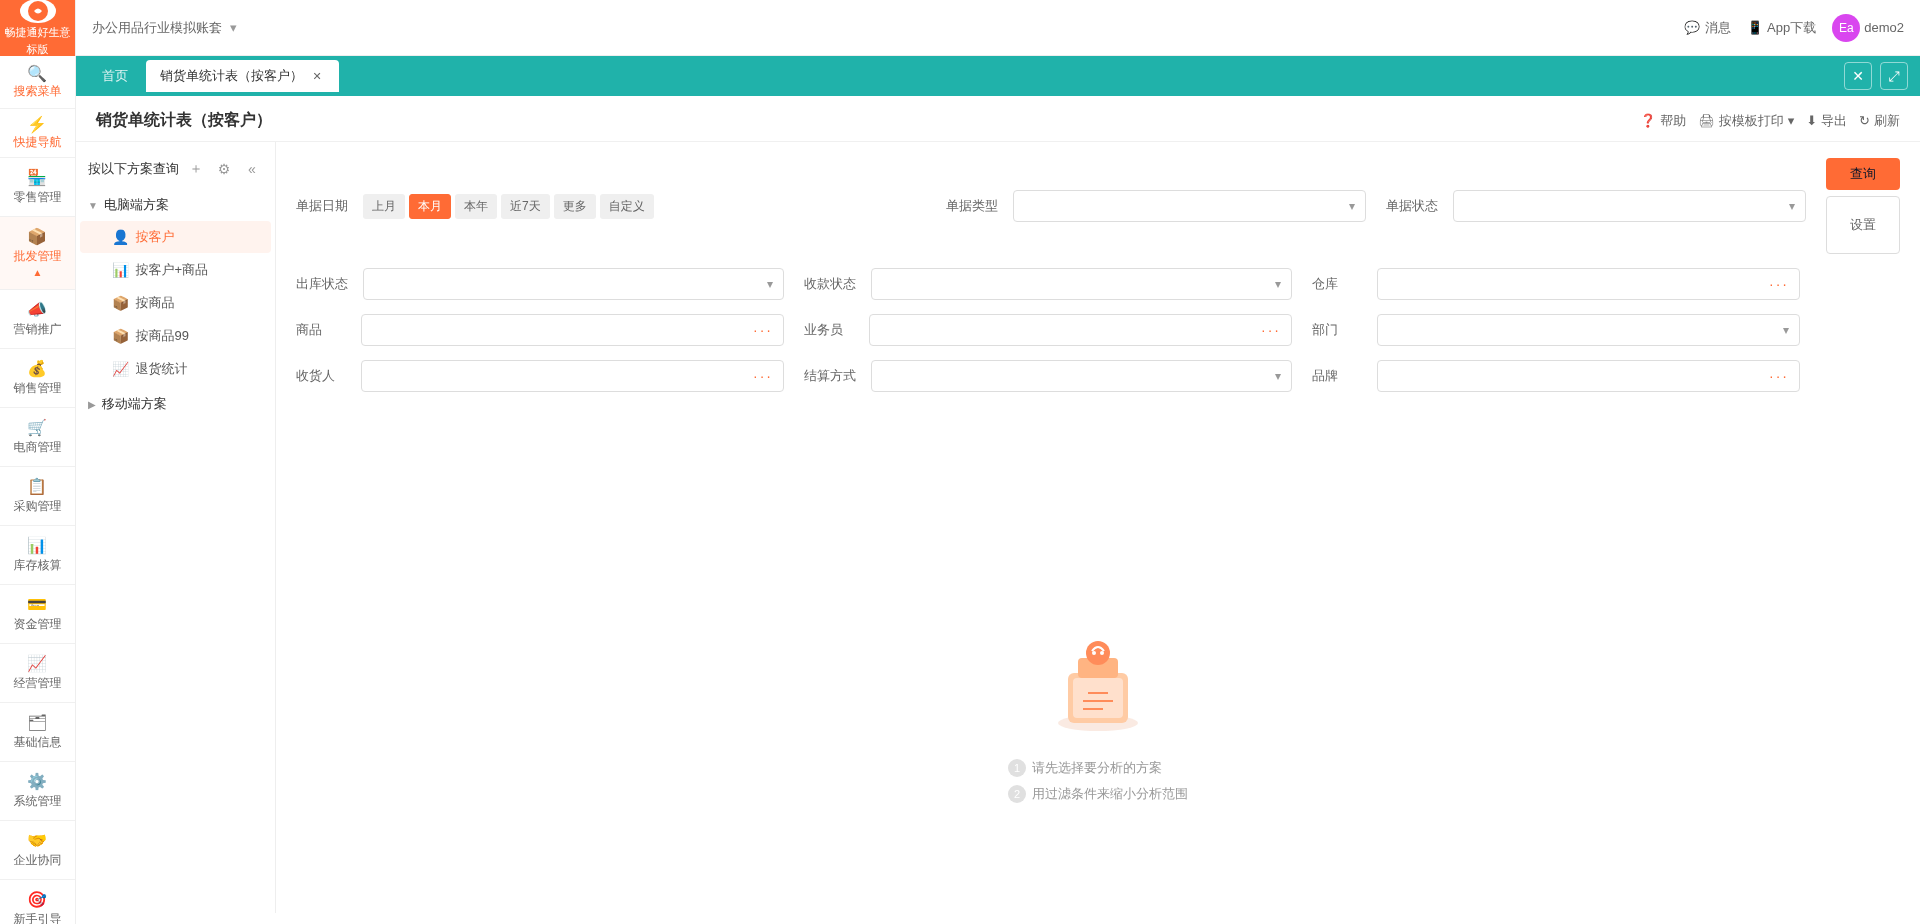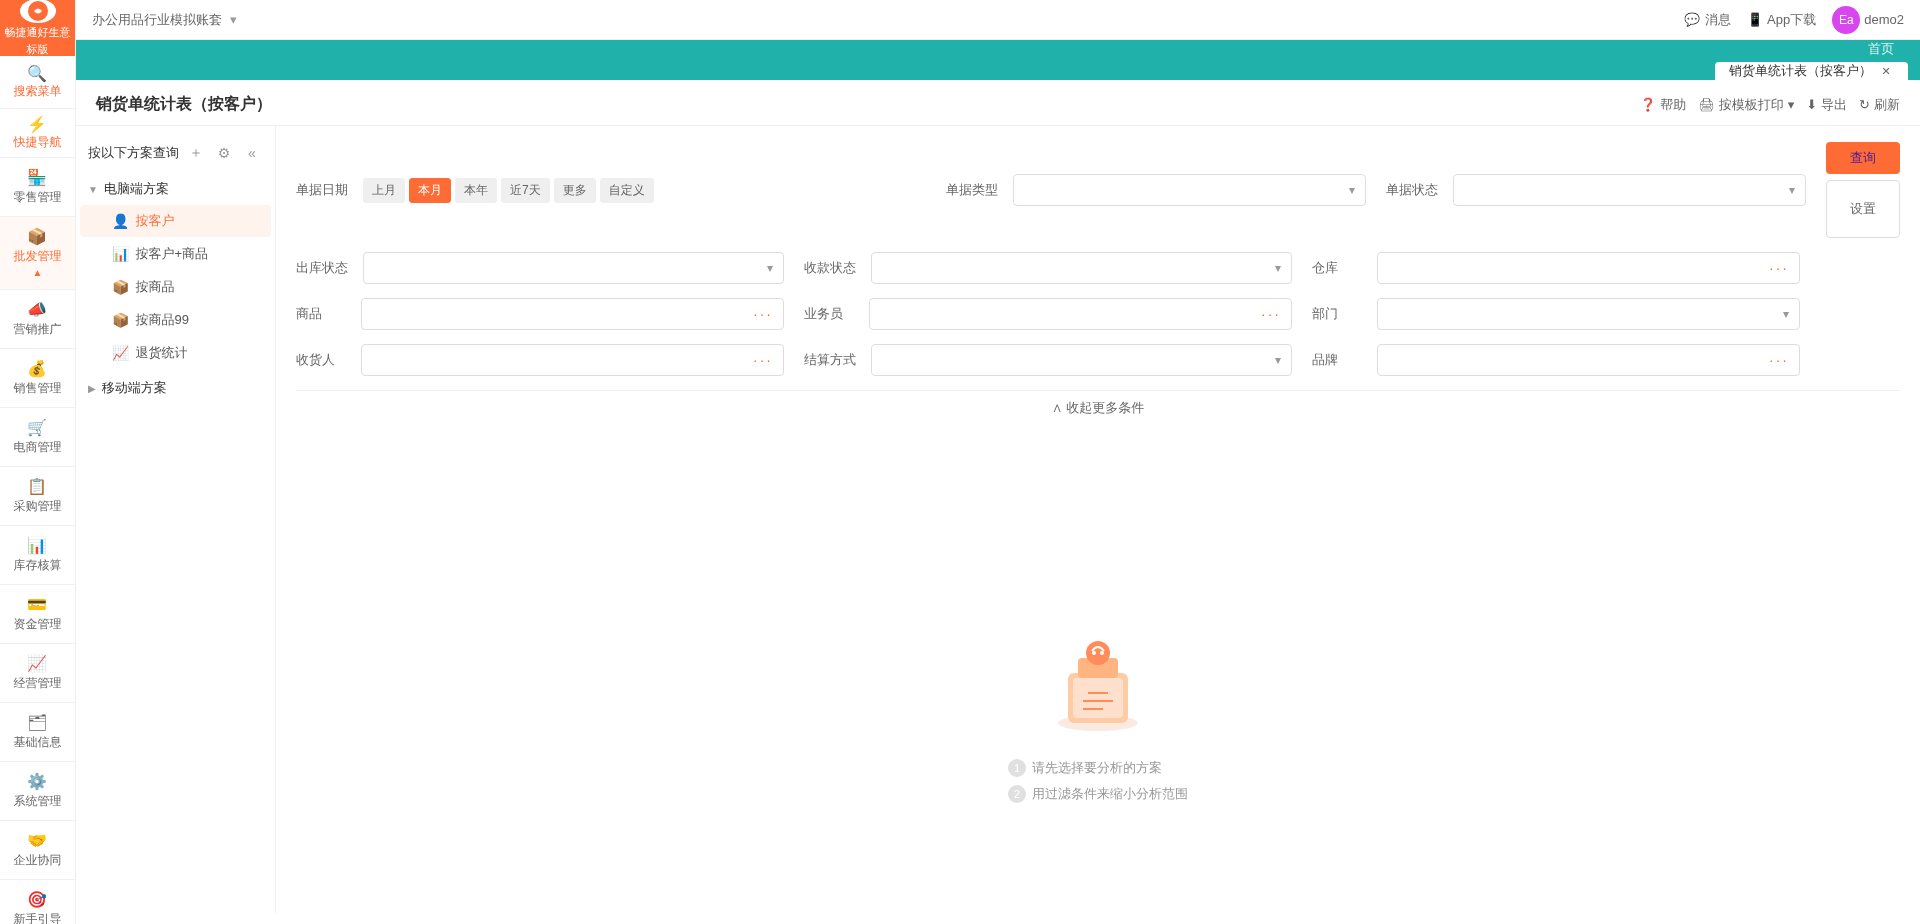--- a/index.html
+++ b/index.html
@@ -13,28 +13,28 @@
     .sidebar-label { color: #fff; font-size: 11px; margin-top: 2px; }
     .sidebar-search { padding: 8px 6px; text-align: center; color: #ff6b35; font-size: 12px; cursor: pointer; border-bottom: 1px solid #f0f0f0; }
     .sidebar-nav-label { padding: 6px 4px; text-align: center; color: #ff6b35; font-size: 12px; cursor: pointer; border-bottom: 1px solid #f0f0f0; }
     .sidebar-item { padding: 10px 4px; text-align: center; color: #666; font-size: 12px; cursor: pointer; border-bottom: 1px solid #f0f0f0; }
     .sidebar-item-icon { font-size: 16px; display: block; margin-bottom: 2px; }
 
     
     .main { flex: 1; display: flex; flex-direction: column; overflow: hidden; }
 
     
-    .topbar { height: 40px; background: #fff; border-bottom: 1px solid #eee; display: flex; align-items: center; padding: 0 16px; justify-content: space-between; }
+    .topbar { height: 56px; background: #fff; border-bottom: 1px solid #eee; display: flex; align-items: center; padding: 0 16px; justify-content: space-between; }
     .topbar-left { display: flex; align-items: center; gap: 8px; color: #666; font-size: 13px; }
     .topbar-right { display: flex; align-items: center; gap: 16px; color: #666; font-size: 13px; }
     .topbar-right-item { display: flex; align-items: center; gap: 4px; cursor: pointer; }
     .avatar { width: 28px; height: 28px; border-radius: 50%; background: #d946ef; display: flex; align-items: center; justify-content: center; color: #fff; font-size: 12px; }
 
     
-    .tabbar { height: 40px; background: #20b2aa; display: flex; align-items: flex-end; padding: 0 12px; gap: 4px; flex-direction: column; }
+    .tabbar { height: 40px; background: #20b2aa; display: flex; align-items: center; padding: 0 12px; gap: 4px; }
     .tab { height: 32px; padding: 0 14px; border-radius: 4px 4px 0 0; display: flex; align-items: center; gap: 6px; cursor: pointer; font-size: 13px; color: rgba(255,255,255,0.85); }
     .tab.home { background: transparent; }
     .tab.active { background: #fff; color: #333; border-radius: 4px 4px 0 0; }
     .tab-close { width: 16px; height: 16px; border-radius: 50%; display: flex; align-items: center; justify-content: center; font-size: 11px; cursor: pointer; }
     .tab.active .tab-close { color: #666; }
     .tabbar-actions { margin-left: auto; display: flex; gap: 8px; }
     .tabbar-btn { width: 28px; height: 28px; border-radius: 4px; border: 1px solid rgba(255,255,255,0.5); background: transparent; color: #fff; cursor: pointer; display: flex; align-items: center; justify-content: center; font-size: 14px; }
 
     
     .page { flex: 1; overflow: auto; background: #fff; }
@@ -69,21 +69,21 @@
     .filter-control { flex: 1; border: 1px solid #ddd; border-radius: 4px; height: 32px; padding: 0 10px; font-size: 13px; color: #333; display: flex; align-items: center; justify-content: space-between; cursor: pointer; background: #fff; }
     .filter-control-arrow { color: #999; font-size: 12px; }
     .filter-control-dots { color: #ff6b35; font-size: 14px; letter-spacing: 2px; }
     .date-btn-group { display: flex; gap: 4px; align-items: center; }
     .date-btn { padding: 3px 8px; border-radius: 3px; font-size: 12px; cursor: pointer; border: 1px solid transparent; color: #666; }
     .date-btn.active { background: #ff6b35; color: #fff; border-color: #ff6b35; }
     .date-range { font-size: 12px; color: #999; margin-top: 3px; }
 
     
     .action-btns { display: flex; flex-direction: column; gap: 6px; }
-    .btn-query { background: #ff6b35; color: #4c1d95; border: none; border-radius: 4px; padding: 7px 24px; font-size: 13px; cursor: pointer; white-space: nowrap; }
+    .btn-query { background: #ff6b35; color: #0f172a; border: none; border-radius: 4px; padding: 7px 24px; font-size: 13px; cursor: pointer; white-space: nowrap; }
     .btn-settings { background: #fff; color: #666; border: 1px solid #ddd; border-radius: 4px; padding: 19px 16px; font-size: 13px; cursor: pointer; white-space: nowrap; }
 
     
     .collapse-bar { text-align: center; padding: 8px; cursor: pointer; color: #666; font-size: 13px; border-top: 1px solid #f0f0f0; margin-top: 6px; }
 
     
     .empty-state { display: flex; flex-direction: column; align-items: center; justify-content: center; height: 400px; gap: 16px; }
     .empty-icon { width: 120px; height: 120px; }
     .empty-tips { display: flex; flex-direction: column; gap: 8px; }
     .empty-tip { display: flex; align-items: flex-start; gap: 6px; color: #999; font-size: 13px; }
@@ -381,24 +381,20 @@
             <div class="filter-item">
               <span class="filter-label">品牌</span>
               <div class="filter-control">
                 <span></span>
                 <span class="filter-control-dots">···</span>
               </div>
             </div>
             <div style="width:80px; flex-shrink:0;"></div>
           </div>
 
-          <div class="collapse-bar">
-            <span>∧ </span>
-            <span>收起更多条件</span>
-          </div>
         </div>
 
         <div class="empty-state">
           <div class="empty-icon">
             <svg viewBox="0 0 120 120" xmlns="http://www.w3.org/2000/svg">
               <ellipse cx="60" cy="100" rx="40" ry="8" fill="#f5d5c5" opacity="0.5"></ellipse>
               <rect x="30" y="50" width="60" height="50" rx="6" fill="#ffcba4"></rect>
               <rect x="35" y="55" width="50" height="40" rx="4" fill="#ffe0cc"></rect>
               <rect x="40" y="35" width="40" height="20" rx="4" fill="#ffb482"></rect>
               <circle cx="60" cy="30" r="12" fill="#ff8c5a"></circle>

